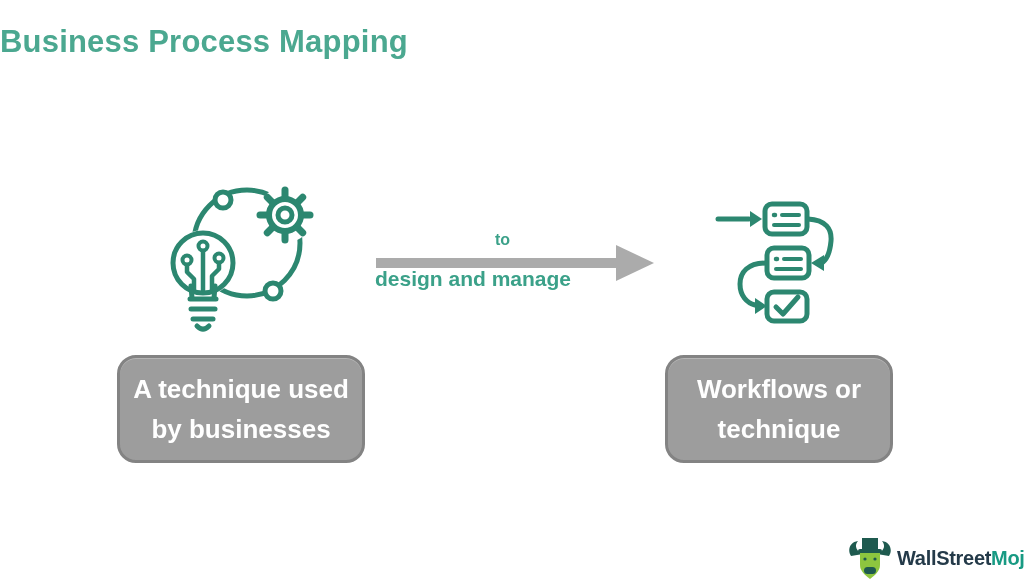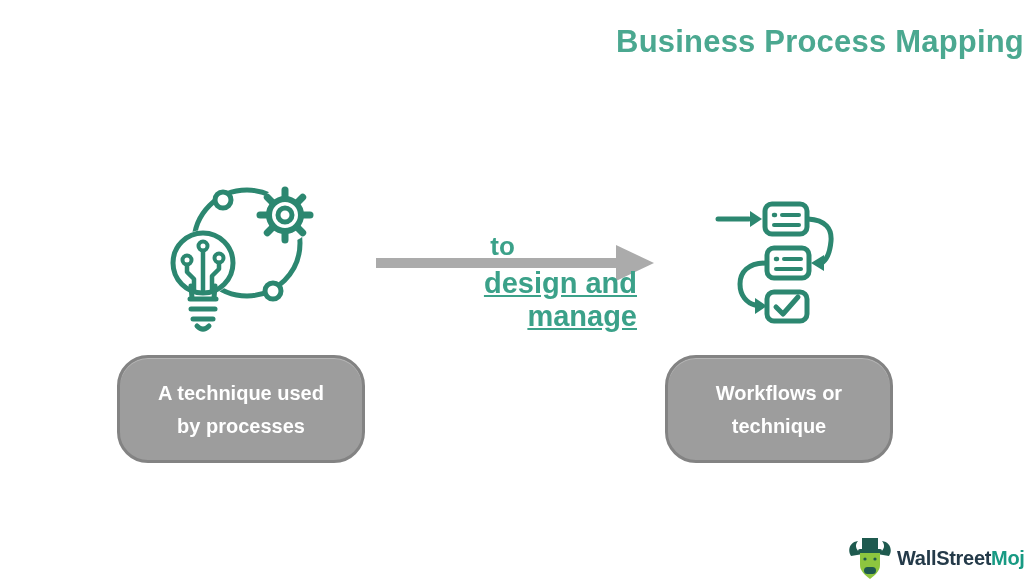--- a/index.html
+++ b/index.html
@@ -2,43 +2,43 @@
 <html style="--background: #FFFFFF; --title-teal: #4BA890; --label-teal: #3BA189; --icon-teal: #2C8770; --arrow-gray: #ABABAB; --box-fill: #9D9D9D; --box-border: #838383; --box-text: #FFFFFF; --logo-dark: #243A49; --logo-teal: #189A83; --bull-dark: #1E5A4F; --bull-green: #8DC63F;"><head>
 <meta charset="utf-8">
 <style>
   html,body{margin:0;padding:0;background:#fff;}
   .canvas{
     position:relative;width:1024px;height:588px;overflow:hidden;
     background:var(--background,#fff);
     font-family:"Liberation Sans","DejaVu Sans",sans-serif;
   }
   .page-title{
-    position:absolute;top:24px;left:0;width:100%;text-align:right;
+    position:absolute;top:24px;left:0;width:100%;text-align:left;
     font-size:31px;font-weight:bold;color:var(--title-teal);
     letter-spacing:.2px;
   }
   .icon-teal{color:var(--icon-teal);}
   .left-icon{position:absolute;left:160px;top:168px;}
   .right-icon{position:absolute;left:705px;top:188px;}
   .arrow-label-top{
     position:absolute;left:375px;top:231px;width:255px;text-align:center;
-    font-size:26px;font-weight:bold;color:var(--label-teal);
+    font-size:16px;font-weight:bold;color:var(--label-teal);
   }
   .arrow-label-bottom{
-    position:absolute;left:375px;top:267px;width:262px;text-align:right;
-    font-size:29px;font-weight:bold;color:var(--label-teal);text-decoration:underline;
+    position:absolute;left:375px;top:267px;width:262px;text-align:left;
+    font-size:21px;font-weight:bold;color:var(--label-teal);
   }
   .main-arrow{position:absolute;left:375px;top:245px;}
   .arrow-shape{fill:var(--arrow-gray);}
   .caption-box{
     position:absolute;box-sizing:border-box;height:108px;
     background:var(--box-fill);border:3px solid var(--box-border);
-    border-radius:31px;display:flex;flex-direction:column;
+    border-radius:19px;display:flex;flex-direction:column;
     justify-content:center;align-items:center;row-gap:11px;
-    color:var(--box-text);font-size:20px;font-weight:bold;line-height:1.1;
+    color:var(--box-text);font-size:26px;font-weight:bold;line-height:1.1;
     box-shadow:inset 0 1px 0 rgba(255,255,255,.25);
   }
   .caption-box.left{left:117px;top:355px;width:248px;}
   .caption-box.right{left:665px;top:355px;width:228px;}
   .logo{
     position:absolute;left:848px;top:534px;height:48px;
     display:flex;align-items:center;gap:5px;
   }
   .logo-text{font-size:20px;font-weight:bold;letter-spacing:-.3px;white-space:nowrap;}
   .logo-part1{color:var(--logo-dark);}
@@ -122,21 +122,21 @@
 
     <path d="M61 75 C43 75 35 84 35 96 C35 108 42 115 50 117" stroke-width="5"></path>
     <polygon points="50,110 62,118 50,126" fill="currentColor" stroke="none"></polygon>
 
     <rect x="62" y="104" width="40" height="29" rx="7" stroke-width="5"></rect>
     <path d="M71 119 L78 126 L93 109" stroke-width="5"></path>
   </svg>
 
   <div class="caption-box left">
     <div>A technique used</div>
-    <div>by processes</div>
+    <div>by businesses</div>
   </div>
   <div class="caption-box right">
     <div>Workflows or</div>
     <div>technique</div>
   </div>
 
   <div class="logo">
     <svg width="44" height="46" viewBox="0 0 44 46">
       <path class="bull-dark" d="M3 21 C-1 15 2 7 10 6 C6 11 8 16 15 19 Z"></path>
       <path class="bull-dark" d="M41 21 C45 15 42 7 34 6 C38 11 36 16 29 19 Z"></path>

